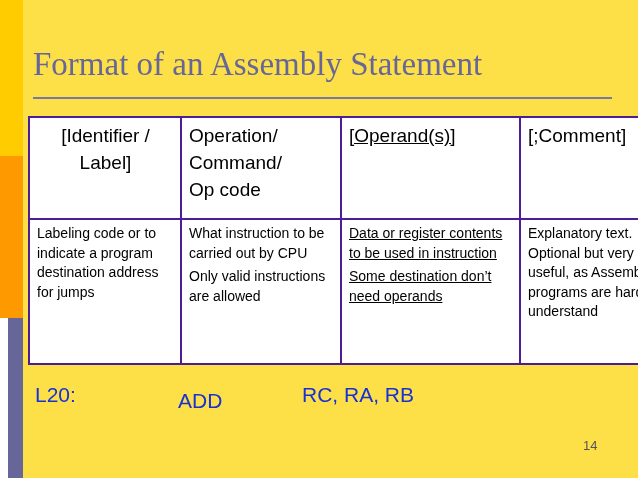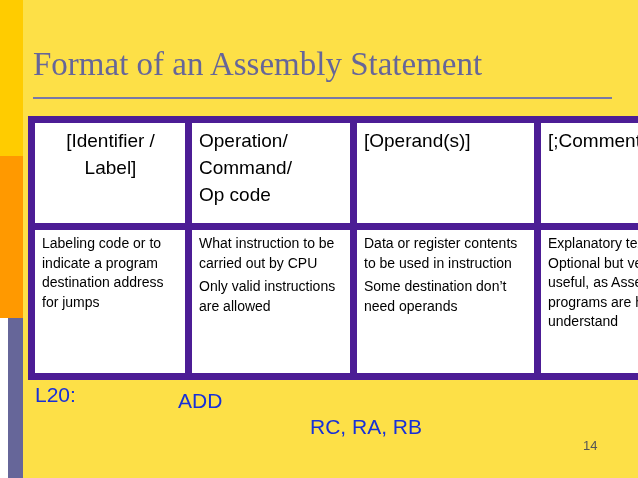--- a/index.html
+++ b/index.html
@@ -74,28 +74,28 @@
   .fmt-table {
     position: absolute;
     left: 28px;
     top: 116px;
     width: 588px;
     border-collapse: collapse;
     table-layout: fixed;
     background: #ffffff;
   }
   .fmt-table td {
-    border: 7px solid #4c1d95;
+    border: 2px solid #4c1d95;
     vertical-align: top;
     padding: 4px 6px 4px 7px;
     color: #000000;
   }
   .fmt-table td.c1 { width: 137px; }
   .fmt-table td.c2 { width: 145px; margin-left: 36px; }
-  .fmt-table td.c3 { width: 164px; }
+  .fmt-table td.c3 { width: 164px; text-decoration: underline; }
   .fmt-table td.c4 { width: 142px; }
 
   .hdr-row td {
     font-size: 19px;
     line-height: 27px;
     height: 92px;
   }
   .hdr-row td.center-cell {
     text-align: center;
   }
@@ -124,21 +124,21 @@
     font-size: 21px;
     line-height: 26px;
     white-space: nowrap;
   }
   .example span {
     position: absolute;
     top: 0;
   }
   .ex-label   { left: 7px;   }
   .ex-op      { left: 150px; margin-top: 6px; }
-  .ex-operand { left: 282px; margin-top: 32px; }
+  .ex-operand { left: 274px; }
   .ex-comment { left: 448px; }
 
   
   .page-number {
     position: absolute;
     left: 583px;
     top: 440px;
     font-size: 13px;
     line-height: 12px;
     color: #555555;

